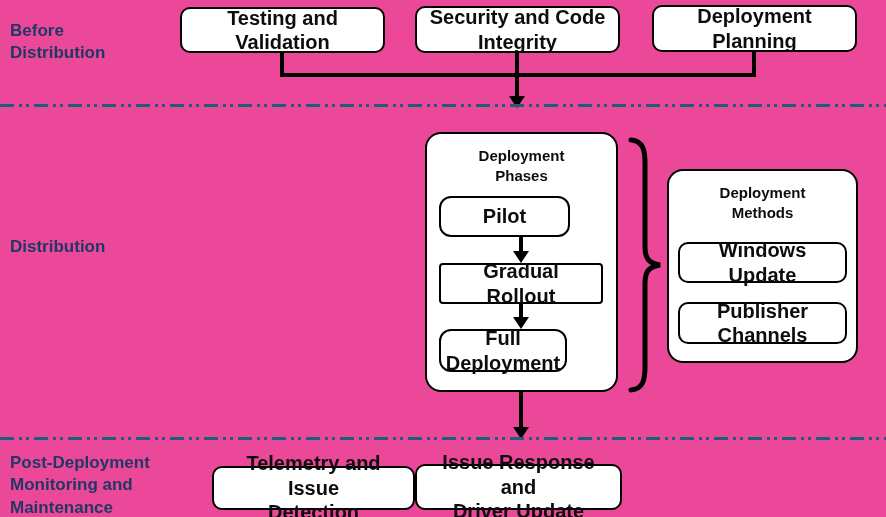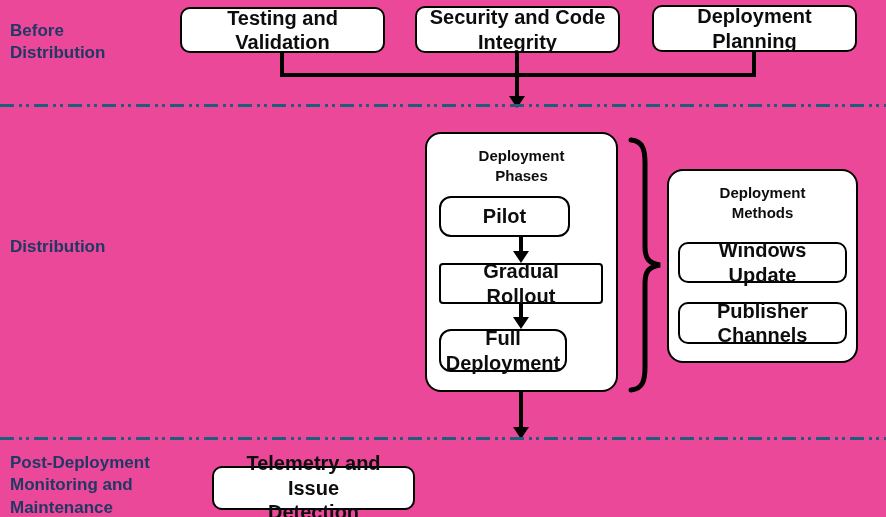--- a/index.html
+++ b/index.html
@@ -138,14 +138,16 @@
 Methods</div>
   </div>
   <div class="node" id="b-windows">Windows Update</div>
   <div class="node" id="b-publisher">Publisher
 Channels</div>
 
   <div class="divider" id="divider-2"></div>
 
   <div class="node" id="b-bot-1">Telemetry and Issue
 Detection</div>
+  <div class="node" id="b-bot-2">Issue Response and
+Driver Update</div>
 
 </div>
 
 </body></html>

